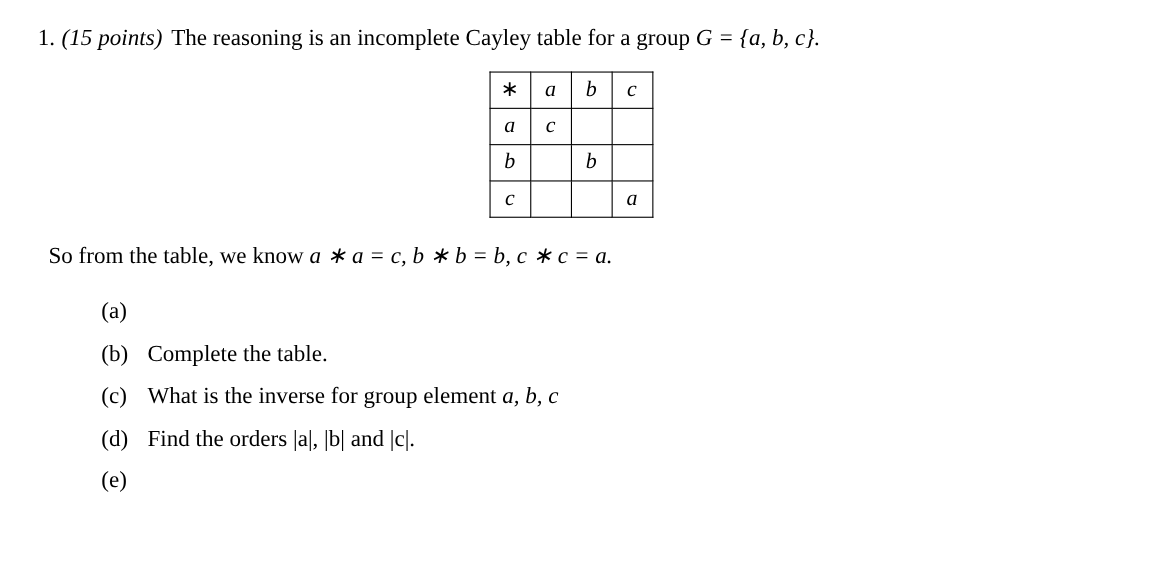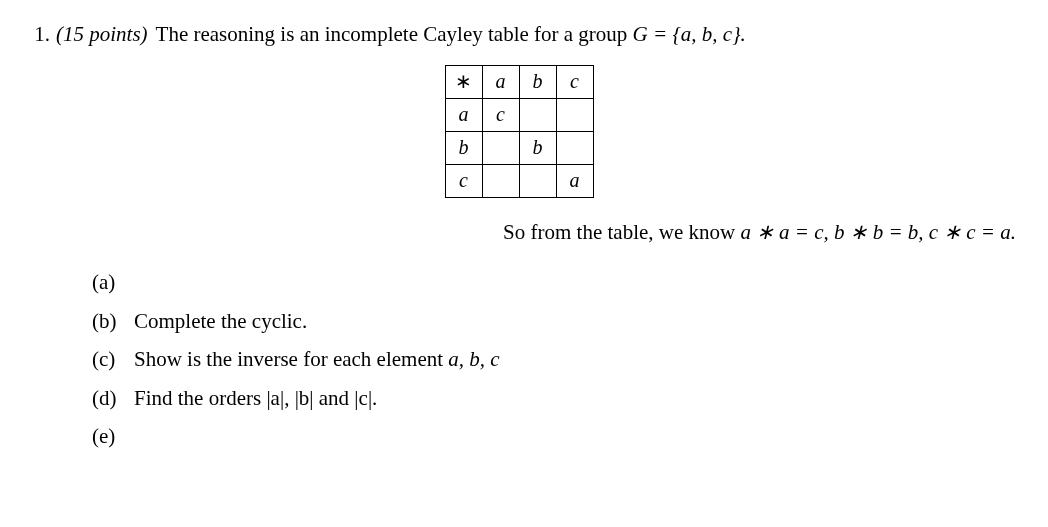--- a/index.html
+++ b/index.html
@@ -57,21 +57,20 @@
   table.cayley tr:first-child td,
   table.cayley tr:first-child th {
     border-bottom: 1.5px solid #000;
   }
   table.cayley th:first-child,
   table.cayley td:first-child {
     border-right: 1.5px solid #000;
   }
   .line {
     margin: 6px 0 6px 22px;
-    text-align: right;
   }
   .subparts {
     margin: 18px 0 0 70px;
   }
   .subparts .sp {
     display: flex;
     align-items: baseline;
     gap: 10px;
     margin: 6px 0;
   }
@@ -131,27 +130,27 @@
   </div>
 
   <div class="subparts">
 
     <div class="sp">
       <span class="lbl">(a)</span>
     </div>
 
     <div class="sp">
       <span class="lbl">(b)</span>
-      <span>Complete the cyclic.</span>
+      <span>Complete the table.</span>
     </div>
 
     <div class="sp">
       <span class="lbl">(c)</span>
       <span>
-        <span>Show is the inverse for each element </span><span class="math-italic">a, b, c</span>
+        <span>What is the inverse for group element </span><span class="math-italic">a, b, c</span>
       </span>
     </div>
 
     <div class="sp">
       <span class="lbl">(d)</span>
       <span>
         <span>Find the orders </span><span>|a|, |b| and |c|.</span>
       </span>
     </div>
 

